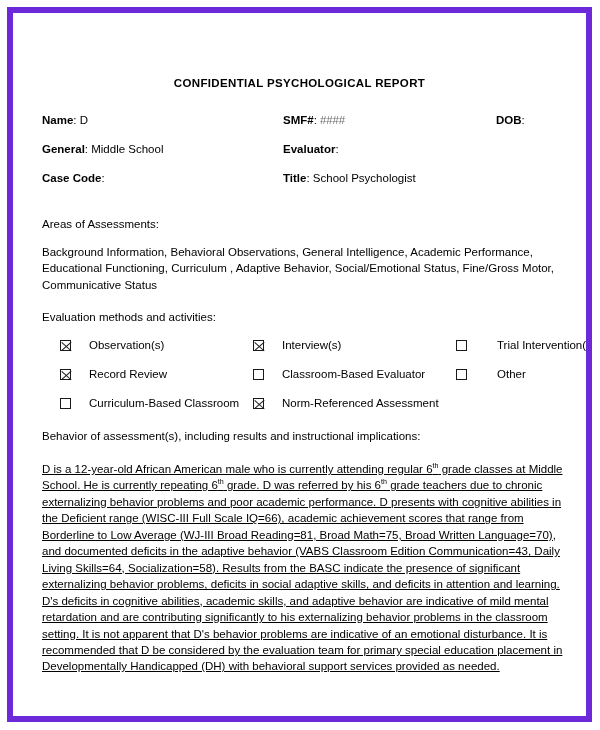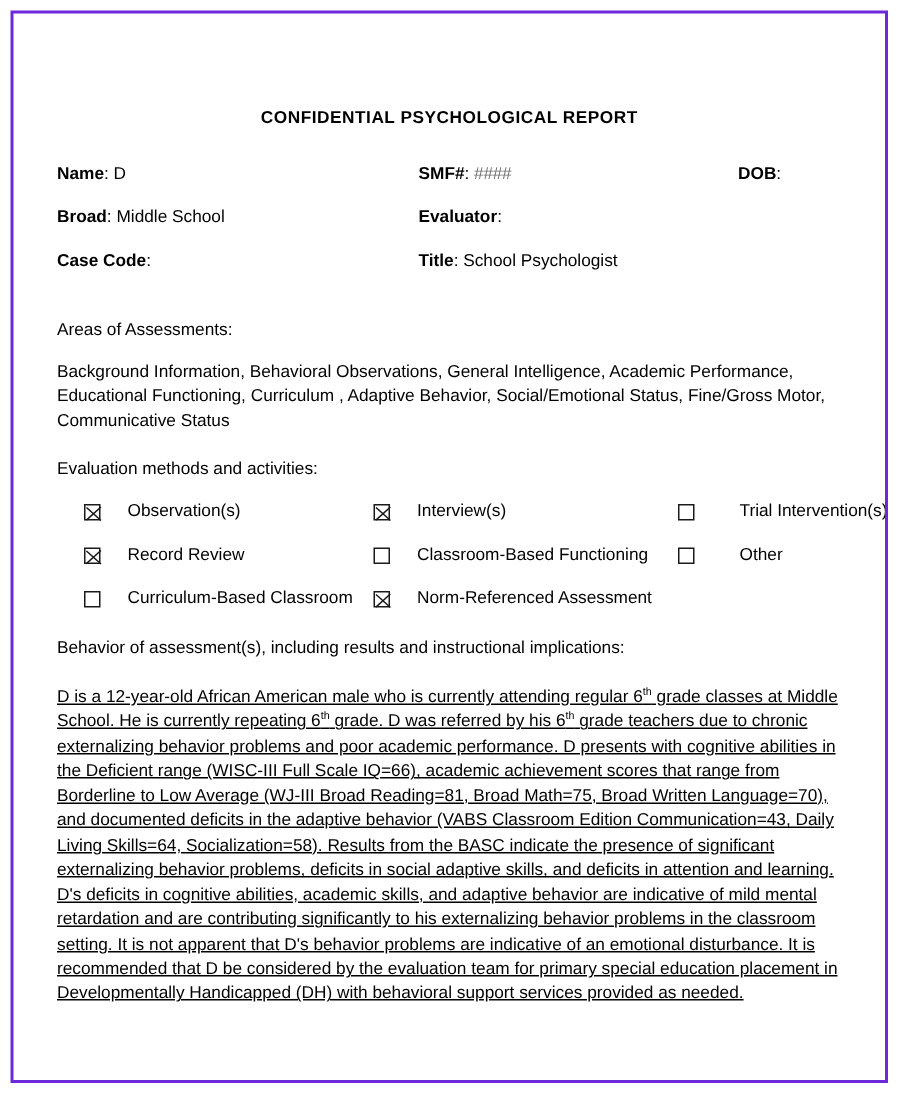--- a/index.html
+++ b/index.html
@@ -13,21 +13,21 @@
     font-family: "Liberation Sans", sans-serif;
     color: #000000;
     -webkit-font-smoothing: antialiased;
   }
   .page {
     position: absolute;
     left: 7px;
     top: 7px;
     width: 585px;
     height: 715px;
-    border: 2px solid #6d28d9;
+    border: 6px solid #6d28d9;
     box-sizing: border-box;
     background: #ffffff;
     overflow: hidden;
   }
   .doc-title {
     position: absolute;
     left: 0;
     top: 64px;
     width: 100%;
     text-align: center;
@@ -140,21 +140,21 @@
 
   <div class="fields">
 
     <div class="field-row">
       <div class="f-col1"><span class="lbl">Name</span><span class="val">: D</span></div>
       <div class="f-col2"><span class="lbl">SMF#</span><span class="val">: </span><span class="val-faint">####</span></div>
       <div class="f-col3"><span class="lbl">DOB</span><span class="val">:</span></div>
     </div>
 
     <div class="field-row">
-      <div class="f-col1"><span class="lbl">Broad</span><span class="val">:  Middle School</span></div>
+      <div class="f-col1"><span class="lbl">General</span><span class="val">:  Middle School</span></div>
       <div class="f-col2"><span class="lbl">Evaluator</span><span class="val">:</span></div>
     </div>
 
     <div class="field-row">
       <div class="f-col1"><span class="lbl">Case Code</span><span class="val">:</span></div>
       <div class="f-col2"><span class="lbl">Title</span><span class="val">: School Psychologist</span></div>
     </div>
 
   </div>
 
@@ -178,21 +178,21 @@
           <span class="check-label">Trial Intervention(s)</span>
         </div>
     </div>
     <div class="check-row">
       <div class="check-cell cc1">
           <span class="box checked"></span>
           <span class="check-label">Record Review</span>
         </div>
       <div class="check-cell cc2">
           <span class="box"></span>
-          <span class="check-label">Classroom-Based Functioning</span>
+          <span class="check-label">Classroom-Based Evaluator</span>
         </div>
       <div class="check-cell cc3">
           <span class="box"></span>
           <span class="check-label">Other</span>
         </div>
     </div>
     <div class="check-row">
       <div class="check-cell cc1">
           <span class="box"></span>
           <span class="check-label">Curriculum-Based Classroom</span>

